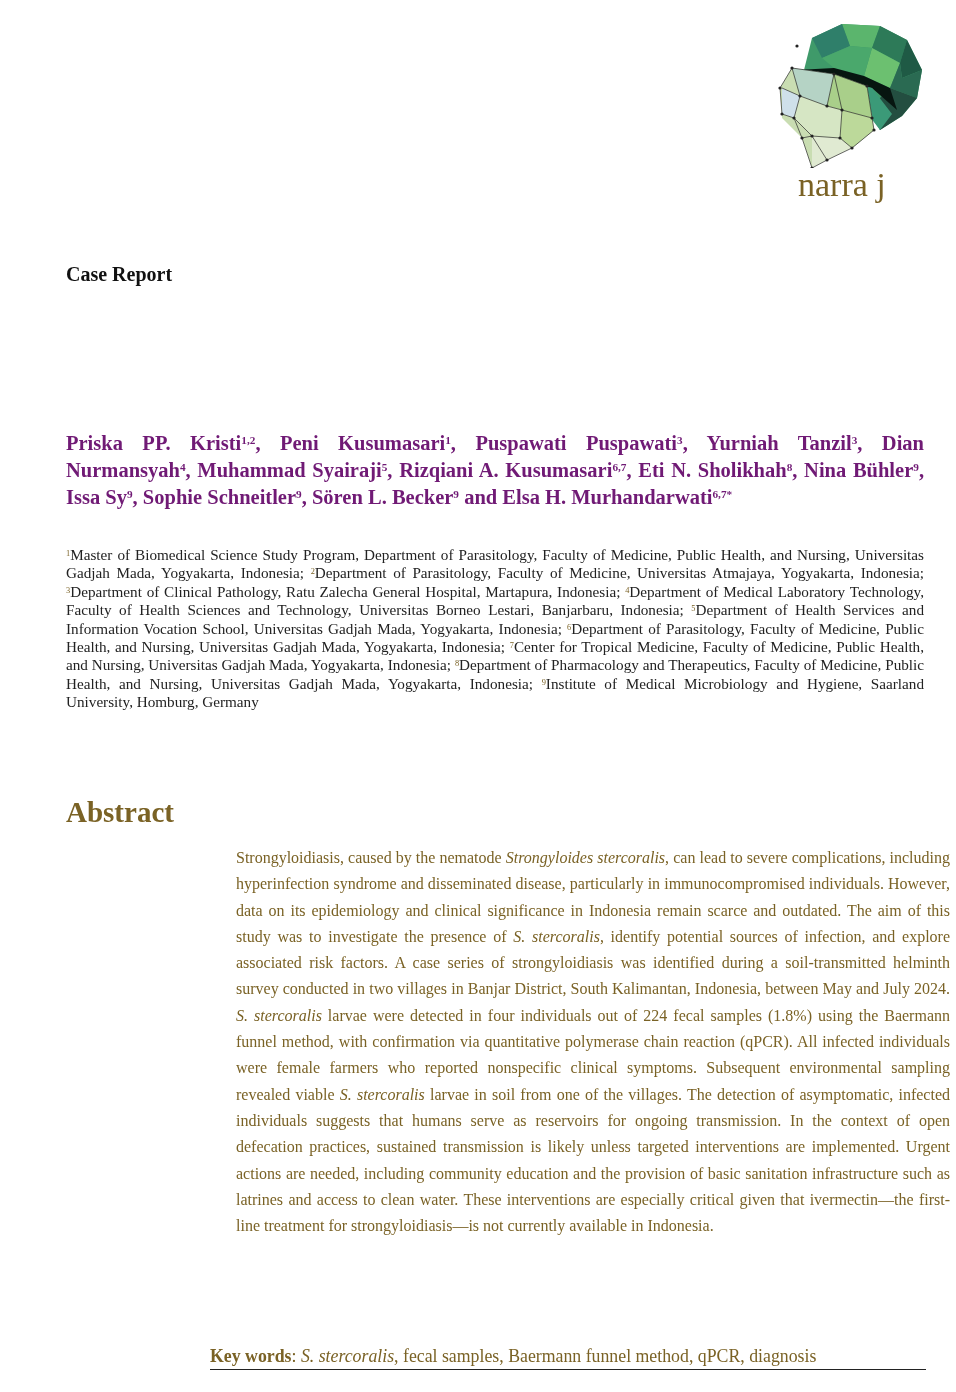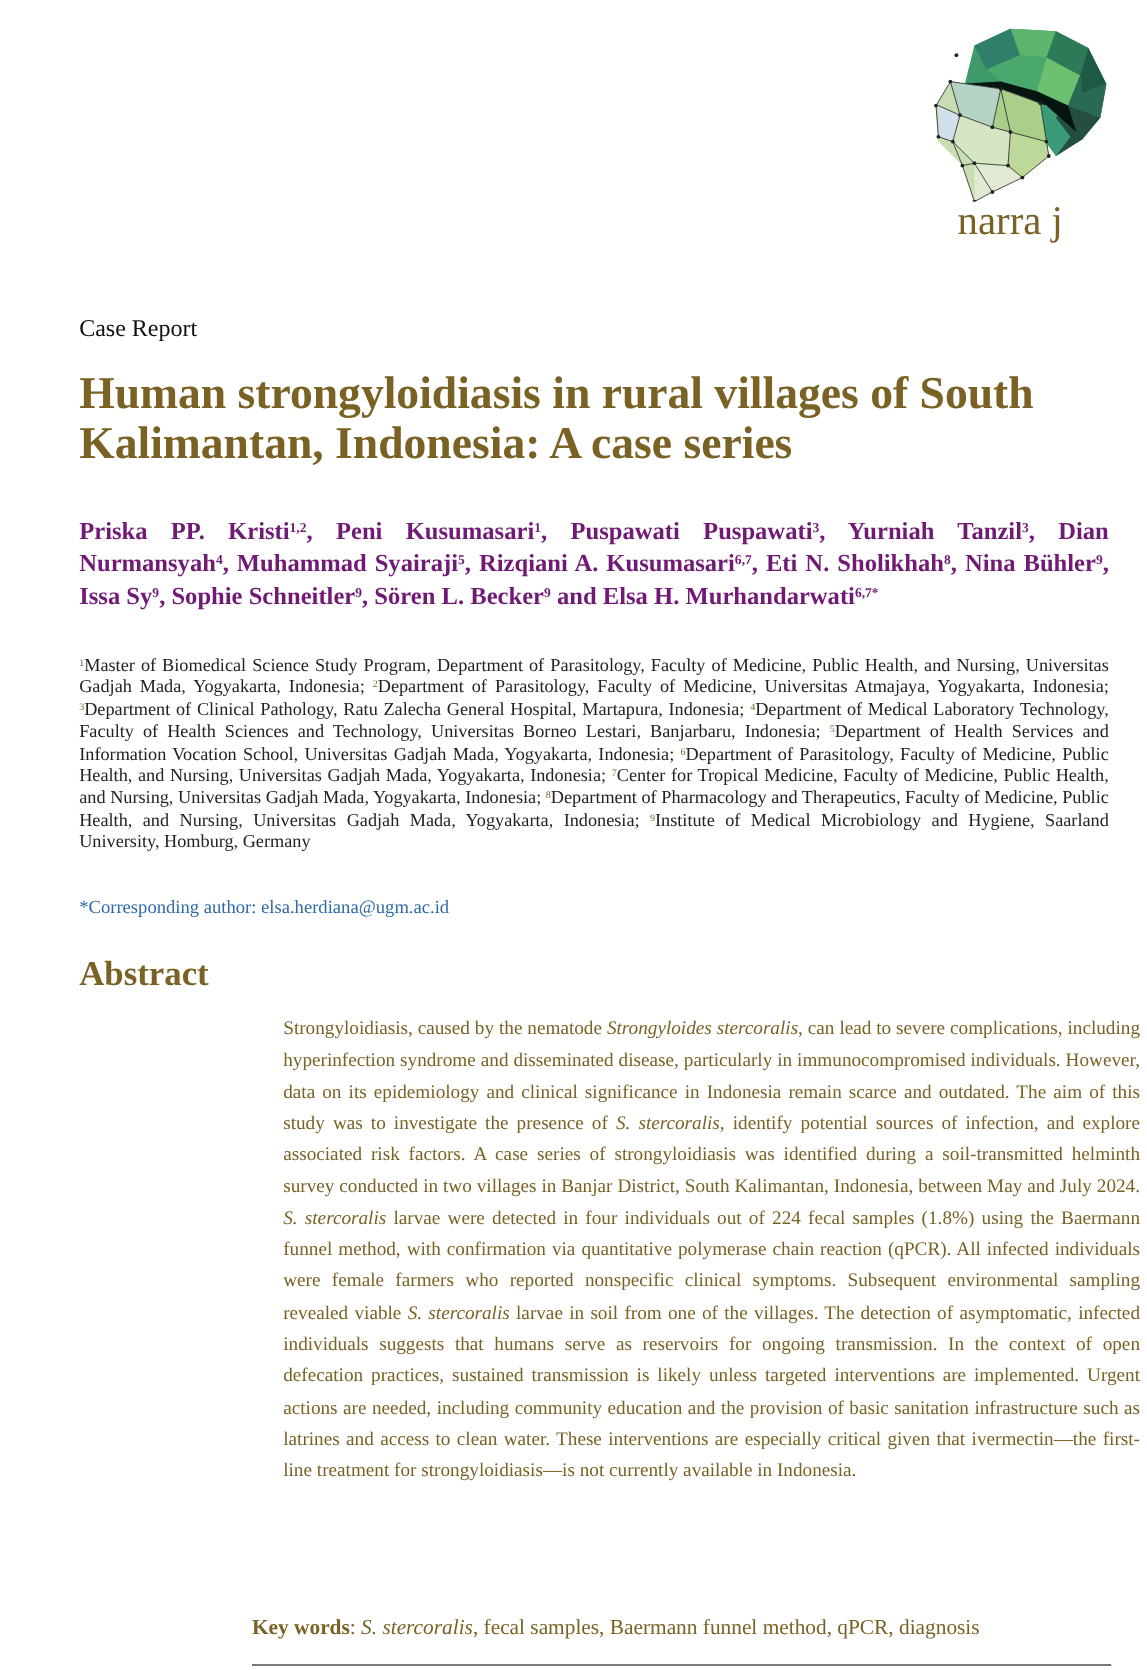--- a/index.html
+++ b/index.html
@@ -7,21 +7,21 @@
          font-family: "DejaVu Serif", "Liberation Serif", serif; color: #111; }
   .page { position: absolute; inset: 0; background: #fff; }
 
   
   .logo { position: absolute; left: 772px; top: 18px; width: 160px; height: 185px; }
   .logo svg { position: absolute; left: 0; top: 0; }
   .logo-text { position: absolute; left: 26px; top: 148px; font-family: "Liberation Serif", serif;
                font-size: 34px; color: #7a6225; letter-spacing: 0px; }
 
   .article-type { position: absolute; left: 66px; top: 263px; font-family: "Liberation Serif", serif;
-                  font-weight: normal; font-size: 20px; color: #111; }
+                  font-weight: bold; font-size: 20px; color: #111; }
 
   .title { position: absolute; left: 66px; top: 307px; width: 860px; font-family: "Liberation Serif", serif;
            font-weight: bold; font-size: 38px; line-height: 42px; color: #7a6225; margin: 0; }
 
   .authors { position: absolute; left: 66px; top: 430px; width: 858px; font-family: "Liberation Serif", serif;
              font-weight: bold; font-size: 20.5px; line-height: 27px; color: #701a75; text-align: justify;
              text-align-last: left; margin: 0; }
   .authors sup, .affil sup { font-size: 0.55em; vertical-align: 0.5em; line-height: 0; }
   .affil sup { color: #7a6225; }
 
@@ -32,21 +32,21 @@
              font-size: 15.5px; color: #2f6aa8; }
   .corresp a { color: #2f6aa8; text-decoration: none; }
 
   .abs-heading { position: absolute; left: 66px; top: 796px; font-family: "Liberation Serif", serif;
                  font-weight: bold; font-size: 29px; color: #7a6225; margin: 0; text-align: center; }
 
   .abs-body { position: absolute; left: 223px; top: 832px; width: 714px; font-family: "Liberation Serif", serif;
               font-size: 16px; line-height: 26.3px; color: #7a6225; text-align: justify; margin: 13px; }
 
   .keywords { position: absolute; left: 210px; top: 1346px; width: 716px; font-family: "Liberation Serif", serif;
-              font-size: 17.8px; color: #7a6225; padding-bottom: 20px; border-bottom: 1.5px solid #222; }
+              font-size: 17.8px; color: #7a6225; padding-bottom: 2px; border-bottom: 1.5px solid #222; }
   .keywords b { color: #7a6225; }
 </style>
 </head>
 <body>
 
 <div class="page">
 
   <div class="logo">
     <svg width="160" height="150" viewBox="0 0 160 150">
 
@@ -99,29 +99,25 @@
         <circle cx="40" cy="118" r="1.6"></circle>
           <circle cx="68" cy="120" r="1.6"></circle>
           <circle cx="25" cy="28" r="1.6"></circle>
       </g>
     </svg>
     <div class="logo-text">narra j</div>
   </div>
 
   <div class="article-type">Case Report</div>
 
-  <h1 class="title">Human strongyloidiasis in rural villages of South Kalimantan, Indonesia: A case series</h1>
 
   <p class="authors" id="authors"><span>Priska PP. Kristi</span><sup>1,2</sup>, <span>Peni Kusumasari</span><sup>1</sup>, <span>Puspawati Puspawati</span><sup>3</sup>, <span>Yurniah Tanzil</span><sup>3</sup>, <span>Dian Nurmansyah</span><sup>4</sup>, <span>Muhammad Syairaji</span><sup>5</sup>, <span>Rizqiani A. Kusumasari</span><sup>6,7</sup>, <span>Eti N. Sholikhah</span><sup>8</sup>, <span>Nina Bühler</span><sup>9</sup>, <span>Issa Sy</span><sup>9</sup>, <span>Sophie Schneitler</span><sup>9</sup>, <span>Sören L. Becker</span><sup>9</sup> and <span>Elsa H. Murhandarwati</span><sup>6,7*</sup></p>
 
   <p class="affil" id="affil"><sup>1</sup><span>Master of Biomedical Science Study Program, Department of Parasitology, Faculty of Medicine, Public Health, and Nursing, Universitas Gadjah Mada, Yogyakarta, Indonesia; </span><sup>2</sup><span>Department of Parasitology, Faculty of Medicine, Universitas Atmajaya, Yogyakarta, Indonesia; </span><sup>3</sup><span>Department of Clinical Pathology, Ratu Zalecha General Hospital, Martapura, Indonesia; </span><sup>4</sup><span>Department of Medical Laboratory Technology, Faculty of Health Sciences and Technology, Universitas Borneo Lestari, Banjarbaru, Indonesia; </span><sup>5</sup><span>Department of Health Services and Information Vocation School, Universitas Gadjah Mada, Yogyakarta, Indonesia; </span><sup>6</sup><span>Department of Parasitology, Faculty of Medicine, Public Health, and Nursing, Universitas Gadjah Mada, Yogyakarta, Indonesia; </span><sup>7</sup><span>Center for Tropical Medicine, Faculty of Medicine, Public Health, and Nursing, Universitas Gadjah Mada, Yogyakarta, Indonesia; </span><sup>8</sup><span>Department of Pharmacology and Therapeutics, Faculty of Medicine, Public Health, and Nursing, Universitas Gadjah Mada, Yogyakarta, Indonesia; </span><sup>9</sup><span>Institute of Medical Microbiology and Hygiene, Saarland University, Homburg, Germany</span></p>
 
-  <div class="corresp">
-    <span>*Corresponding author: </span><a>elsa.herdiana@ugm.ac.id</a>
-  </div>
 
   <h2 class="abs-heading">Abstract</h2>
 
   <p class="abs-body" id="abstract"><span>Strongyloidiasis, caused by the nematode </span><i>Strongyloides stercoralis</i><span>, can lead to severe complications, including hyperinfection syndrome and disseminated disease, particularly in immunocompromised individuals. However, data on its epidemiology and clinical significance in Indonesia remain scarce and outdated. The aim of this study was to investigate the presence of </span><i>S. stercoralis</i><span>, identify potential sources of infection, and explore associated risk factors. A case series of strongyloidiasis was identified during a soil-transmitted helminth survey conducted in two villages in Banjar District, South Kalimantan, Indonesia, between May and July 2024. </span><i>S. stercoralis</i><span> larvae were detected in four individuals out of 224 fecal samples (1.8%) using the Baermann funnel method, with confirmation via quantitative polymerase chain reaction (qPCR). All infected individuals were female farmers who reported nonspecific clinical symptoms. Subsequent environmental sampling revealed viable </span><i>S. stercoralis</i><span> larvae in soil from one of the villages. The detection of asymptomatic, infected individuals suggests that humans serve as reservoirs for ongoing transmission. In the context of open defecation practices, sustained transmission is likely unless targeted interventions are implemented. Urgent actions are needed, including community education and the provision of basic sanitation infrastructure such as latrines and access to clean water. These interventions are especially critical given that ivermectin—the first-line treatment for strongyloidiasis—is not currently available in Indonesia.</span></p>
 
   <div class="keywords">
     <b>Key words</b><span>: </span><span id="kw"><i>S. stercoralis</i>, <span>fecal samples</span>, <span>Baermann funnel method</span>, <span>qPCR</span>, <span>diagnosis</span></span>
   </div>
 
 </div>

